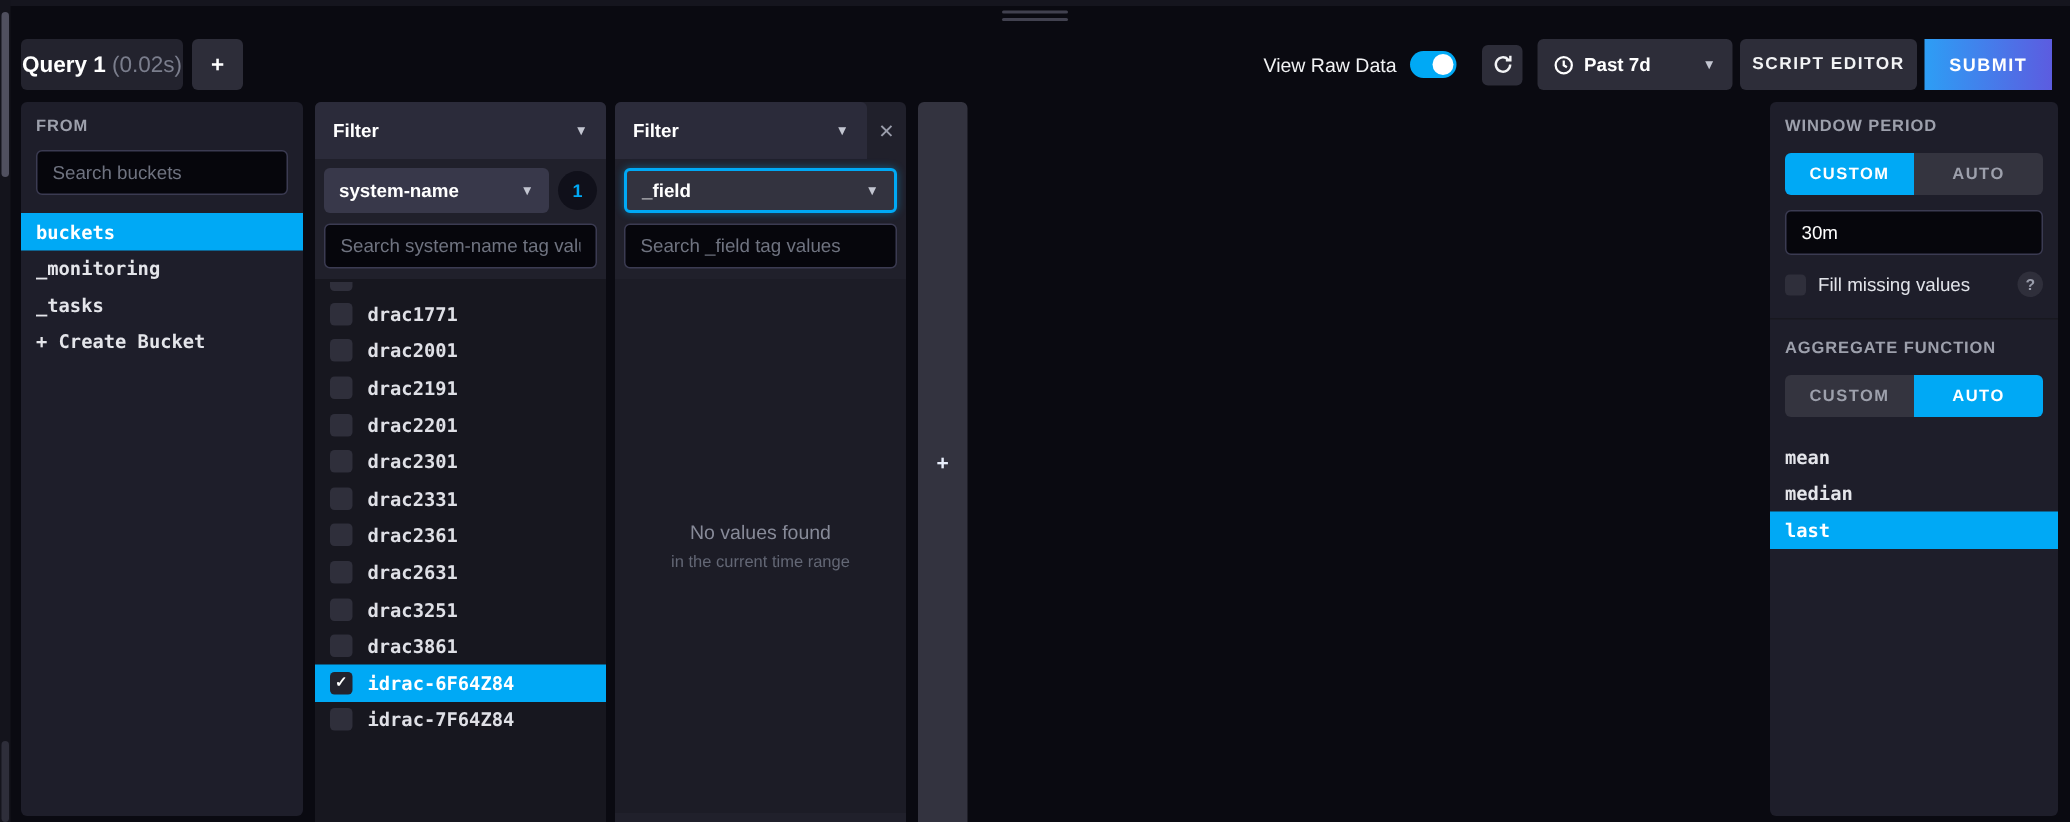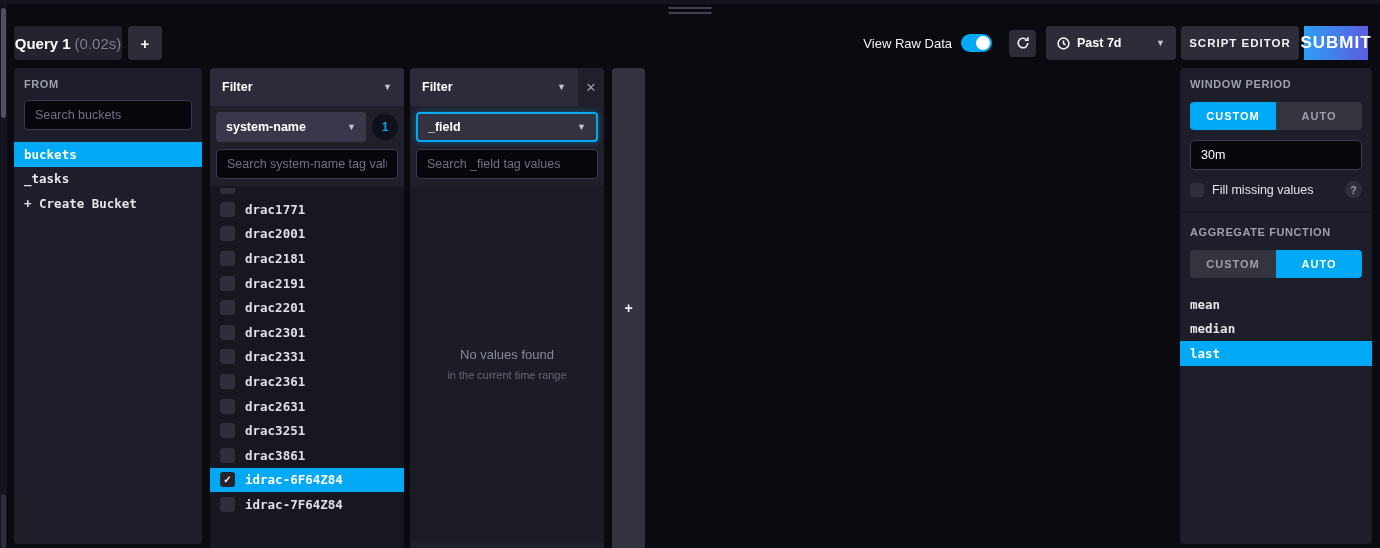--- a/index.html
+++ b/index.html
@@ -35,21 +35,21 @@
 
   .topbar-right{right:12px;top:26px;height:34px;display:flex;align-items:center;}
   .vrd-label{font-size:13px;color:#f2f3f5;margin-right:9px;}
   .toggle{width:31px;height:18px;border-radius:9px;background:var(--accent);position:relative;cursor:pointer;}
   .toggle .knob{position:absolute;right:2px;top:2px;width:14px;height:14px;border-radius:50%;background:#fff;}
   .icon-btn{width:27px;height:27px;background:#2d2d39;border-radius:4px;display:flex;align-items:center;justify-content:center;margin-left:17px;cursor:pointer;}
   .time-dd{width:130px;height:34px;background:#2d2d39;border-radius:4px;display:flex;align-items:center;padding:0 11px;margin-left:10px;cursor:pointer;}
   .time-dd .lbl{font-size:12.5px;font-weight:bold;color:#fff;margin-left:7px;flex:1;}
   .caret{font-size:9px;color:#c3c6d1;}
   .script-btn{width:118px;height:34px;background:#2d2d39;border-radius:4px;display:flex;align-items:center;justify-content:center;font-size:11.5px;font-weight:bold;letter-spacing:1px;color:#f2f3f5;margin-left:5px;cursor:pointer;}
-  .submit-btn{width:64px;height:34px;border-radius:0;display:flex;align-items:center;justify-content:center;font-size:17px;font-weight:bold;letter-spacing:1px;color:#fff;margin-left:5px;background:linear-gradient(90deg,#2d9ef5,#5c5ce0);cursor:pointer;}
+  .submit-btn{width:85px;height:34px;border-radius:0;display:flex;align-items:center;justify-content:center;font-size:12px;font-weight:bold;letter-spacing:1px;color:#fff;margin-left:5px;background:linear-gradient(90deg,#2d9ef5,#5c5ce0);cursor:pointer;}
 
   
   .panel{background:var(--panel);border-radius:4px;}
   .from-panel{left:14px;top:68px;width:188px;height:476px;padding:10px;display:flex;flex-direction:column;}
   .sec-title{font-size:11px;font-weight:bold;letter-spacing:.6px;color:var(--txt-dim);}
   .search-input{margin-top:10px;height:30px;width:100%;background:var(--input-bg);border:1px solid var(--input-border);border-radius:4px;color:var(--txt);font-size:12.5px;padding:0 10px;font-family:"Liberation Sans",sans-serif;}
   .search-input::placeholder{color:var(--txt-faint);}
   .bucket-list{margin:12px -10px 0;}
   .bucket-row{height:24.5px;display:flex;align-items:center;padding:0 10px;font-family:"DejaVu Sans Mono",monospace;font-size:12.5px;font-weight:bold;color:#e4e5ea;cursor:pointer;white-space:nowrap;}
   .bucket-row.selected{background:var(--accent);color:#fff;}
@@ -149,20 +149,23 @@
 
 <div class="abs panel from-panel">
   <div class="sec-title">FROM</div>
   <input class="search-input" placeholder="Search buckets" style="">
   <div class="bucket-list">
 
       <div class="bucket-row selected">
         <span>buckets</span>
       </div>
 
+      <div class="bucket-row">
+        <span>_monitoring</span>
+      </div>
 
       <div class="bucket-row">
         <span>_tasks</span>
       </div>
 
       <div class="bucket-row">
         <span>+ Create Bucket</span>
       </div>
     </div>
 </div>
@@ -193,24 +196,20 @@
             <span class="cb"></span>
             <span class="lbl">drac1771</span>
           </div>
 
 
           <div class="val-row">
             <span class="cb"></span>
             <span class="lbl">drac2001</span>
           </div>
 
-          <div class="val-row">
-            <span class="cb"></span>
-            <span class="lbl">drac2181</span>
-          </div>
 
           <div class="val-row">
             <span class="cb"></span>
             <span class="lbl">drac2191</span>
           </div>
 
           <div class="val-row">
             <span class="cb"></span>
             <span class="lbl">drac2201</span>
           </div>

